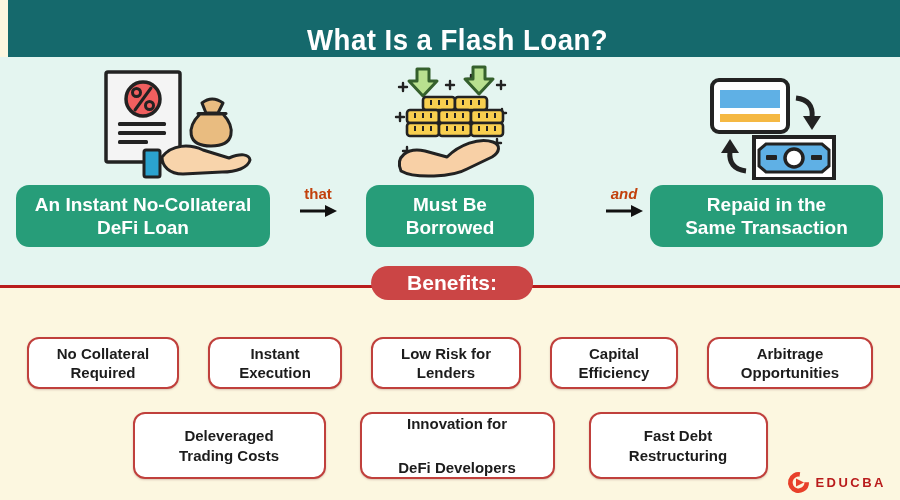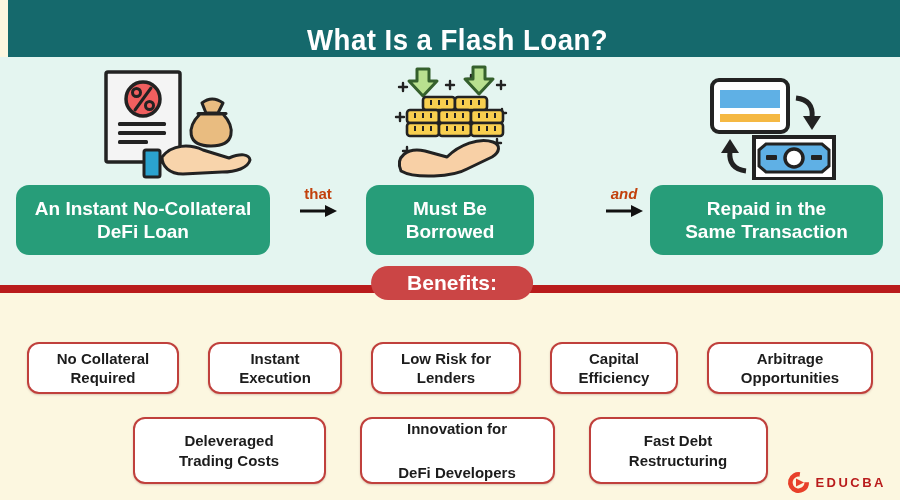--- a/index.html
+++ b/index.html
@@ -20,39 +20,39 @@
   
   .flow{
     position:absolute;top:57px;left:0;width:900px;height:228px;
     background:#e4f5f0;
   }
   .icon{position:absolute;line-height:0;}
   .icon1{left:90px;top:12px;}
   .icon2{left:393px;top:8px;}
   .icon3{left:700px;top:18px;}
   .step{
-    position:absolute;top:128px;height:70px;box-sizing:border-box;
+    position:absolute;top:128px;height:62px;box-sizing:border-box;
     background:#279d79;border-radius:13px;color:#ffffff;
     display:flex;flex-direction:column;align-items:center;justify-content:center;
     font-weight:bold;font-size:19px;line-height:1.22;
   }
   .step span{display:block;}
   .step1{left:16px;width:254px;}
   .step2{left:366px;width:168px;}
   .step3{left:650px;width:233px;}
   .conn{
     position:absolute;top:128px;width:64px;display:flex;flex-direction:column;
     align-items:center;gap:2px;color:#c2410c;font-size:15px;font-weight:600;
   }
   .conn1{left:286px;}
   .conn2{left:592px;font-style:italic;}
   
   .benefits{
     position:absolute;top:285px;left:0;width:900px;height:215px;box-sizing:border-box;
-    background:#fcf7e0;border-top:8px solid #b91c1c;
+    background:#fcf7e0;border-top:3px solid #b91c1c;
   }
   .pill{
     position:absolute;top:266px;left:452px;transform:translateX(-50%);
     background:#cb4545;color:#ffffff;font-weight:bold;font-size:21px;
     padding:5px 36px;border-radius:20px;z-index:5;white-space:nowrap;
   }
   .brow{display:flex;justify-content:center;align-items:stretch;}
   .brow1{margin-top:49px;gap:29px;}
   .brow2{margin-top:23px;gap:34px;}
   .benefit{

